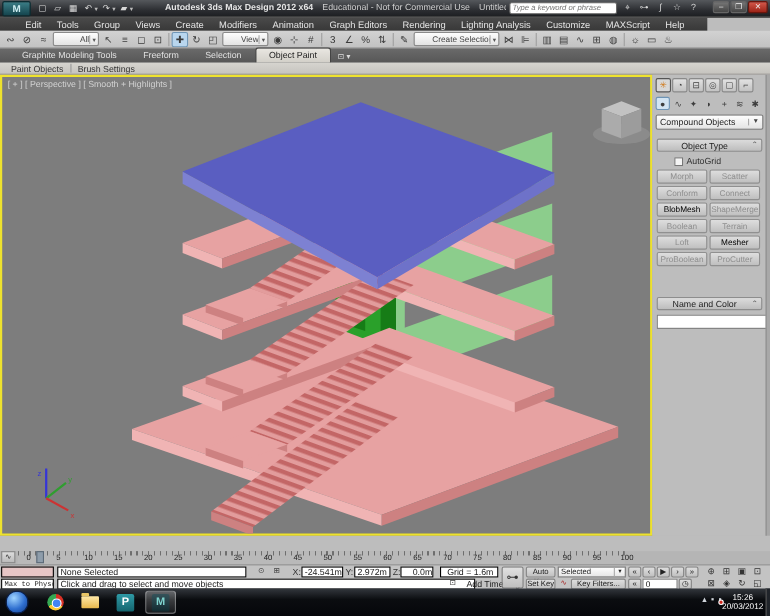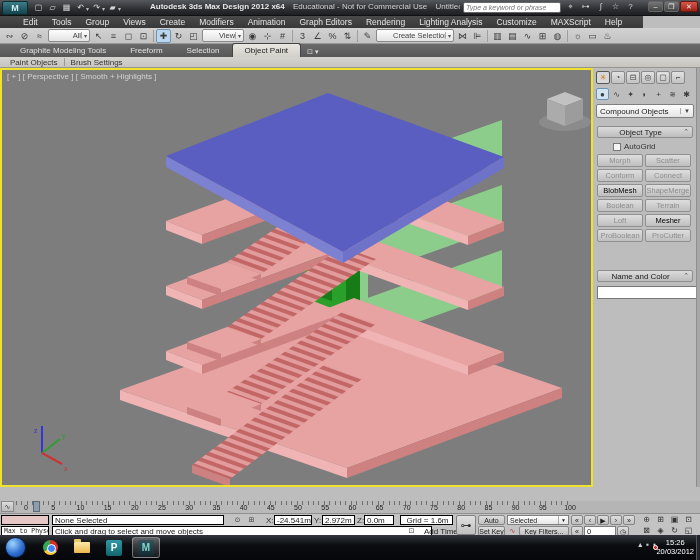--- a/index.html
+++ b/index.html
@@ -101,21 +101,21 @@
   #listener-pink{left:1px;top:1px;width:48px;background:#e7c6c6;}
   #listener-white{left:1px;top:12px;width:48px;font-size:6.5px;font-family:"Liberation Mono",monospace;}
   #sel-field{left:52px;top:1px;width:172px;}
   #prompt-field{left:52px;top:12px;width:380px;}
   .s-mini{position:absolute;width:11px;height:10px;font-size:7px;line-height:10px;text-align:center;color:#444;}
   #xyz-x-label{position:absolute;left:266px;top:2px;color:#333;}
   #xyz-y-label{position:absolute;left:314px;top:2px;color:#333;}
   #xyz-z-label{position:absolute;left:357px;top:2px;color:#333;}
   #x-field{left:274px;top:1px;width:38px;}
   #y-field{left:322px;top:1px;width:33px;}
-  #z-field{left:364px;top:1px;width:30px;}
+  #z-field{left:364px;top:1px;width:30px;text-align:right;}
   #grid-field{left:400px;top:1px;width:53px;text-align:center;}
   #isolate-icon{left:406px;top:12px;}
   #addtimetag{position:absolute;left:424px;top:13px;color:#222;}
   #key-button{position:absolute;left:456px;top:1px;width:20px;height:20px;background:linear-gradient(#e0e0e0,#bfbfbf);border:1px solid #808080;border-radius:2px;font-size:11px;text-align:center;line-height:19px;color:#333;}
   .anim-btn{position:absolute;height:10px;background:linear-gradient(#dedede,#c0c0c0);border:1px solid #858585;border-radius:2px;font-size:7px;text-align:center;line-height:9px;color:#222;}
   #autokey{left:478px;top:1px;width:27px;}
   #setkey{left:478px;top:12px;width:27px;}
   #sel-dropdown{position:absolute;left:507px;top:1px;width:62px;height:10px;background:linear-gradient(#fefefe,#e6e6e6);border:1px solid #7f7f7f;font-size:7px;color:#222;display:flex;}
   #sel-dropdown .txt{flex:1;padding-left:2px;line-height:9px;}
   #sel-dropdown .arr{font-size:5px;line-height:9px;padding:0 2px;border-left:1px solid #aaa;}

